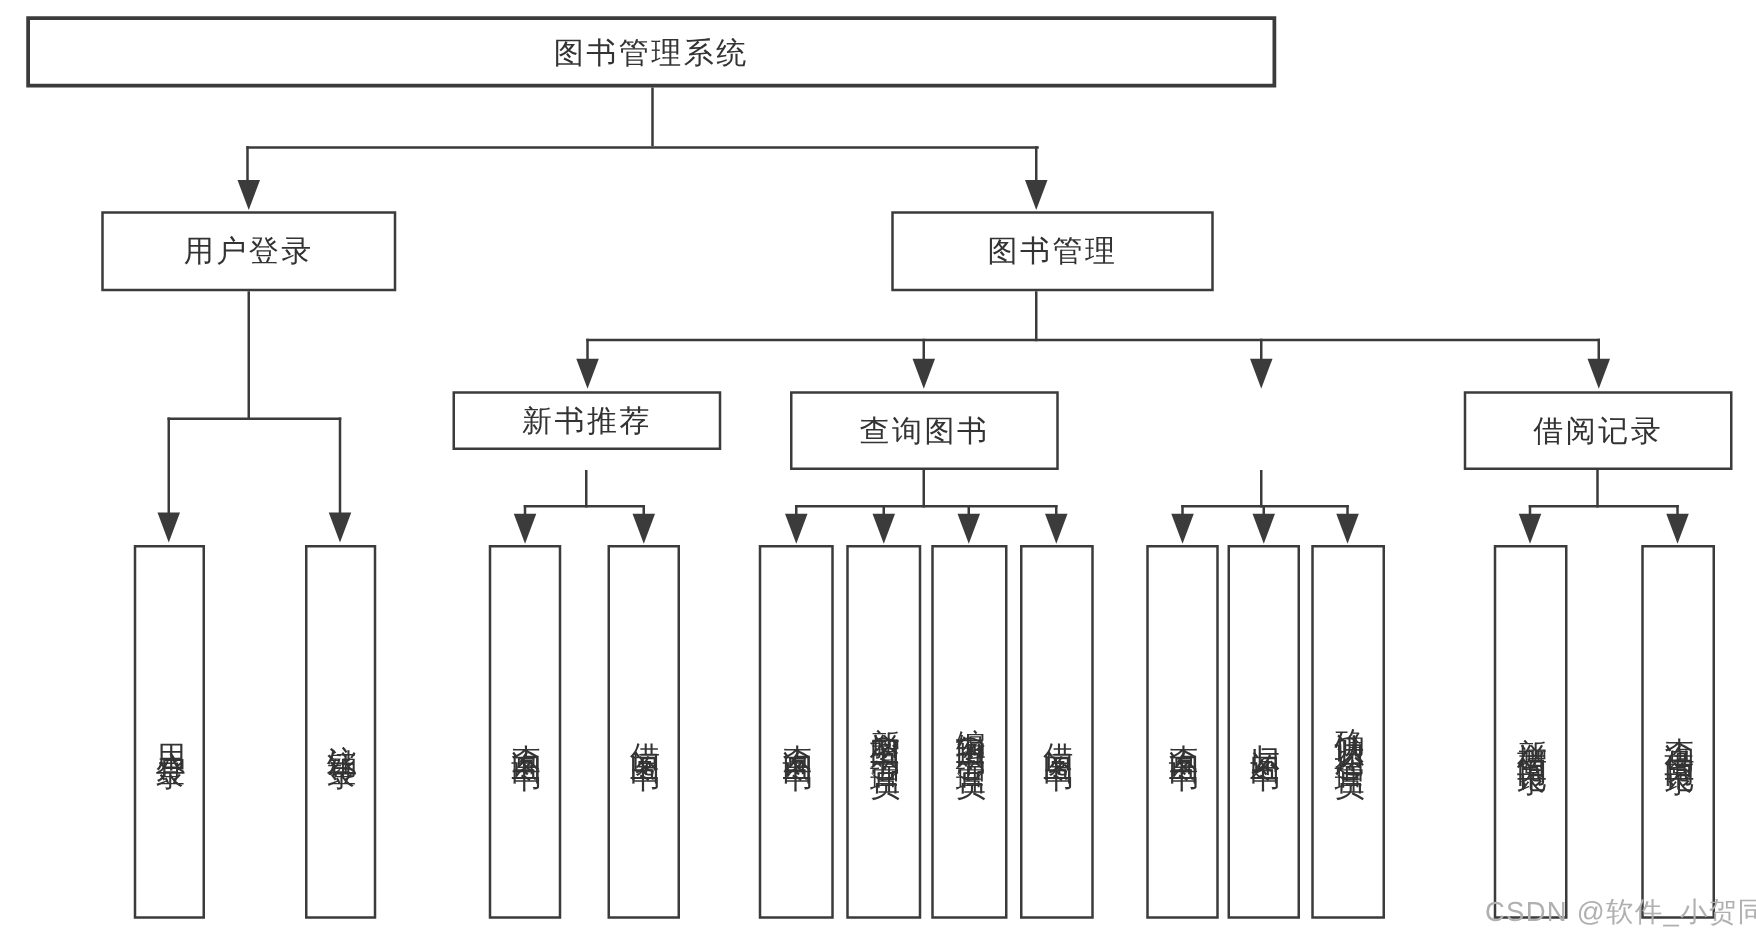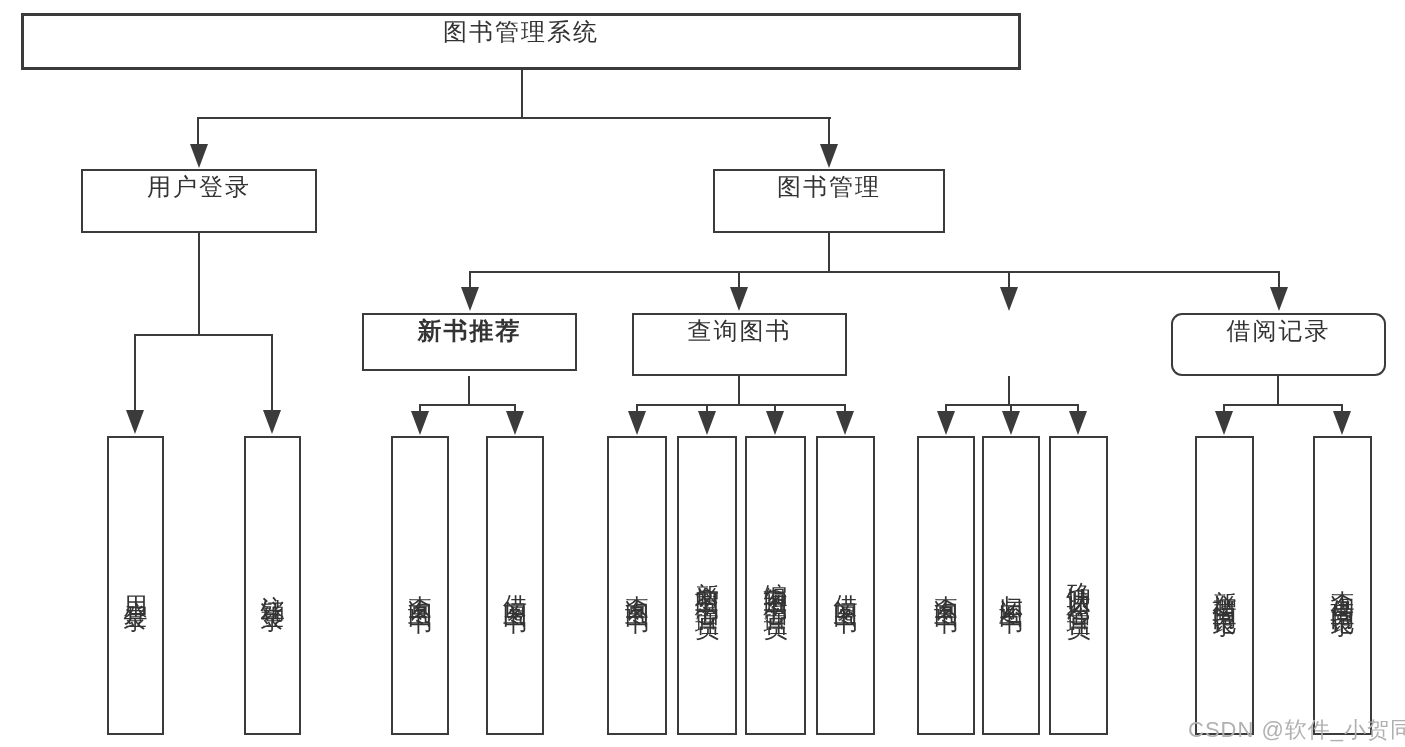--- a/index.html
+++ b/index.html
@@ -2,21 +2,21 @@
 <html><head>
 <meta charset="utf-8">
 <style>
   html,body{margin:0;padding:0;background:#ffffff;}
   #canvas{
     position:relative;width:1405px;height:747px;background:#ffffff;overflow:hidden;
     font-family:"Liberation Sans","DejaVu Sans",sans-serif;color:#333333;
   }
   .box{
     position:absolute;box-sizing:border-box;border:2px solid #3b3b3b;background:#ffffff;
-    display:flex;justify-content:center;
+    display:flex;align-items:center;justify-content:center;
   }
   .box .lbl{font-size:24px;letter-spacing:2px;color:#333333;white-space:nowrap;}
   .root{border-width:3px;}
   .vbox{
     position:absolute;box-sizing:border-box;border:2px solid #3b3b3b;background:#ffffff;
     top:436px;height:299px;display:flex;align-items:center;justify-content:center;
   }
   .vbox .vlbl{
     writing-mode:vertical-rl;text-orientation:mixed;font-size:24px;letter-spacing:5px;
     color:#333333;line-height:1;
@@ -45,21 +45,21 @@
   <div class="vline" style="left:521px;top:70px;height:47px;"></div>
   <div class="hline" style="left:197px;top:117px;width:634px;"></div>
   <div class="vline" style="left:197px;top:117px;height:29px;"></div>
   <div class="arrow" style="left:190px;top:144px;"></div>
   <div class="vline" style="left:828px;top:117px;height:29px;"></div>
   <div class="arrow" style="left:820px;top:144px;"></div>
 
   <div class="box" style="left:81px;top:169px;width:236px;height:64px;">
     <span class="lbl">用户登录</span>
   </div>
-  <div class="box" style="left:713px;top:169px;width:232px;height:64px;">
+  <div class="box" style="left:713px;top:169px;width:258px;height:64px;">
     <span class="lbl">图书管理</span>
   </div>
 
   <div class="vline" style="left:198px;top:233px;height:103px;"></div>
   <div class="hline" style="left:134px;top:334px;width:139px;"></div>
   <div class="vline" style="left:134px;top:334px;height:78px;"></div>
   <div class="arrow" style="left:126px;top:410px;"></div>
   <div class="vline" style="left:271px;top:334px;height:78px;"></div>
   <div class="arrow" style="left:263px;top:410px;"></div>
 
@@ -67,27 +67,27 @@
   <div class="hline" style="left:469px;top:271px;width:811px;"></div>
   <div class="vline" style="left:469px;top:271px;height:17px;"></div>
   <div class="arrow" style="left:461px;top:287px;"></div>
   <div class="vline" style="left:738px;top:271px;height:17px;"></div>
   <div class="arrow" style="left:730px;top:287px;"></div>
   <div class="vline" style="left:1008px;top:271px;height:17px;"></div>
   <div class="arrow" style="left:1000px;top:287px;"></div>
   <div class="vline" style="left:1278px;top:271px;height:17px;"></div>
   <div class="arrow" style="left:1270px;top:287px;"></div>
 
-  <div class="box" style="left:362px;top:313px;width:215px;height:58px;font-weight:bold;">
+  <div class="box" style="left:362px;top:313px;width:215px;height:47px;">
     <span class="lbl">新书推荐</span>
   </div>
   <div class="box" style="left:632px;top:313px;width:215px;height:63px;">
     <span class="lbl">查询图书</span>
   </div>
-  <div class="box" style="left:1171px;top:313px;width:215px;height:63px;border-radius:11px;">
+  <div class="box" style="left:1171px;top:313px;width:215px;height:63px;">
     <span class="lbl">借阅记录</span>
   </div>
 
   <div class="vline" style="left:468px;top:376px;height:30px;"></div>
   <div class="hline" style="left:419px;top:404px;width:97px;"></div>
   <div class="vline" style="left:419px;top:404px;height:9px;"></div>
   <div class="arrow" style="left:411px;top:411px;"></div>
   <div class="vline" style="left:514px;top:404px;height:9px;"></div>
   <div class="arrow" style="left:506px;top:411px;"></div>
 

